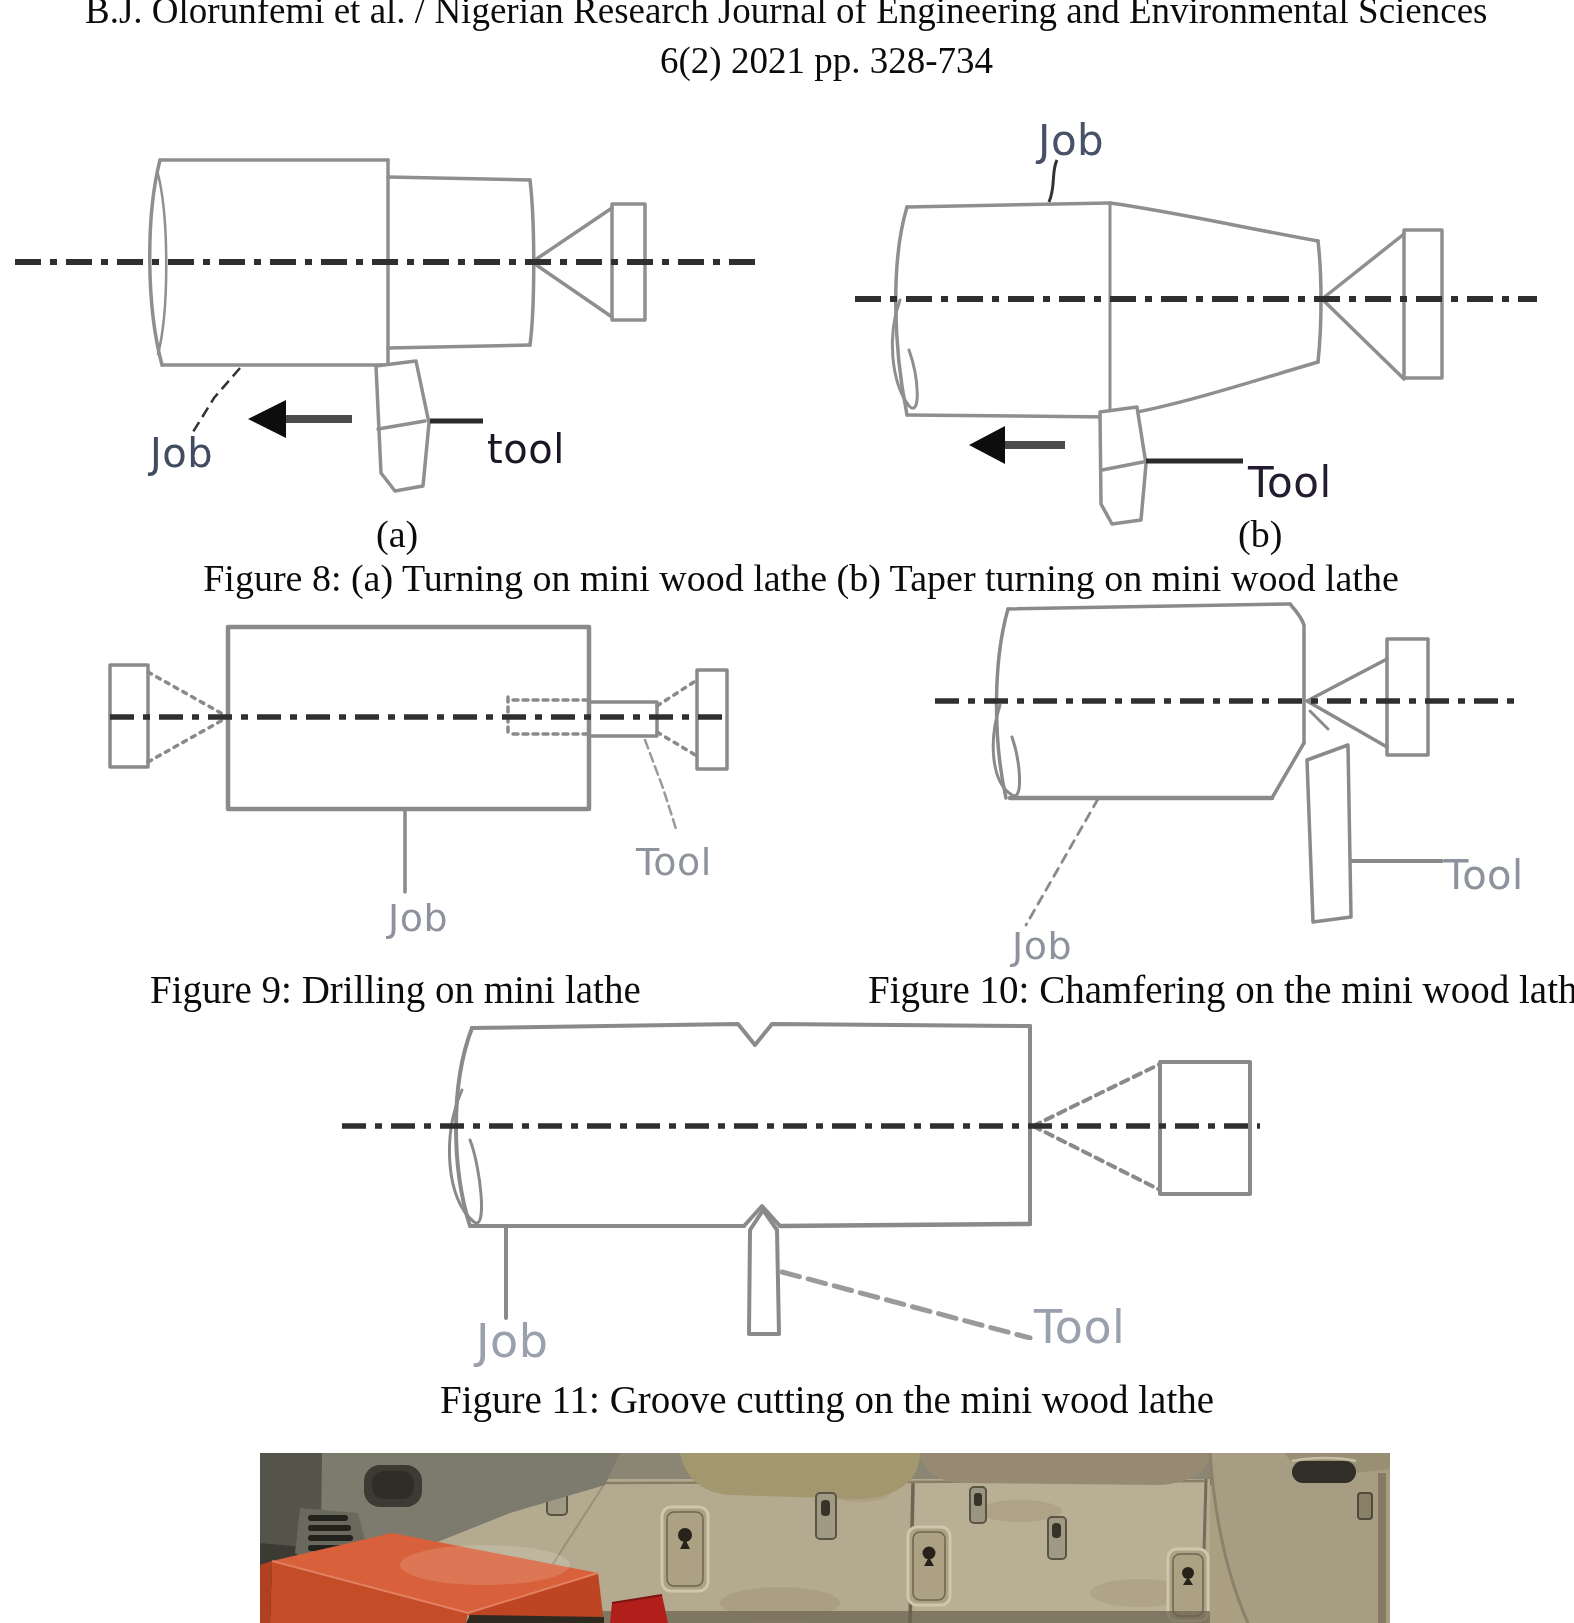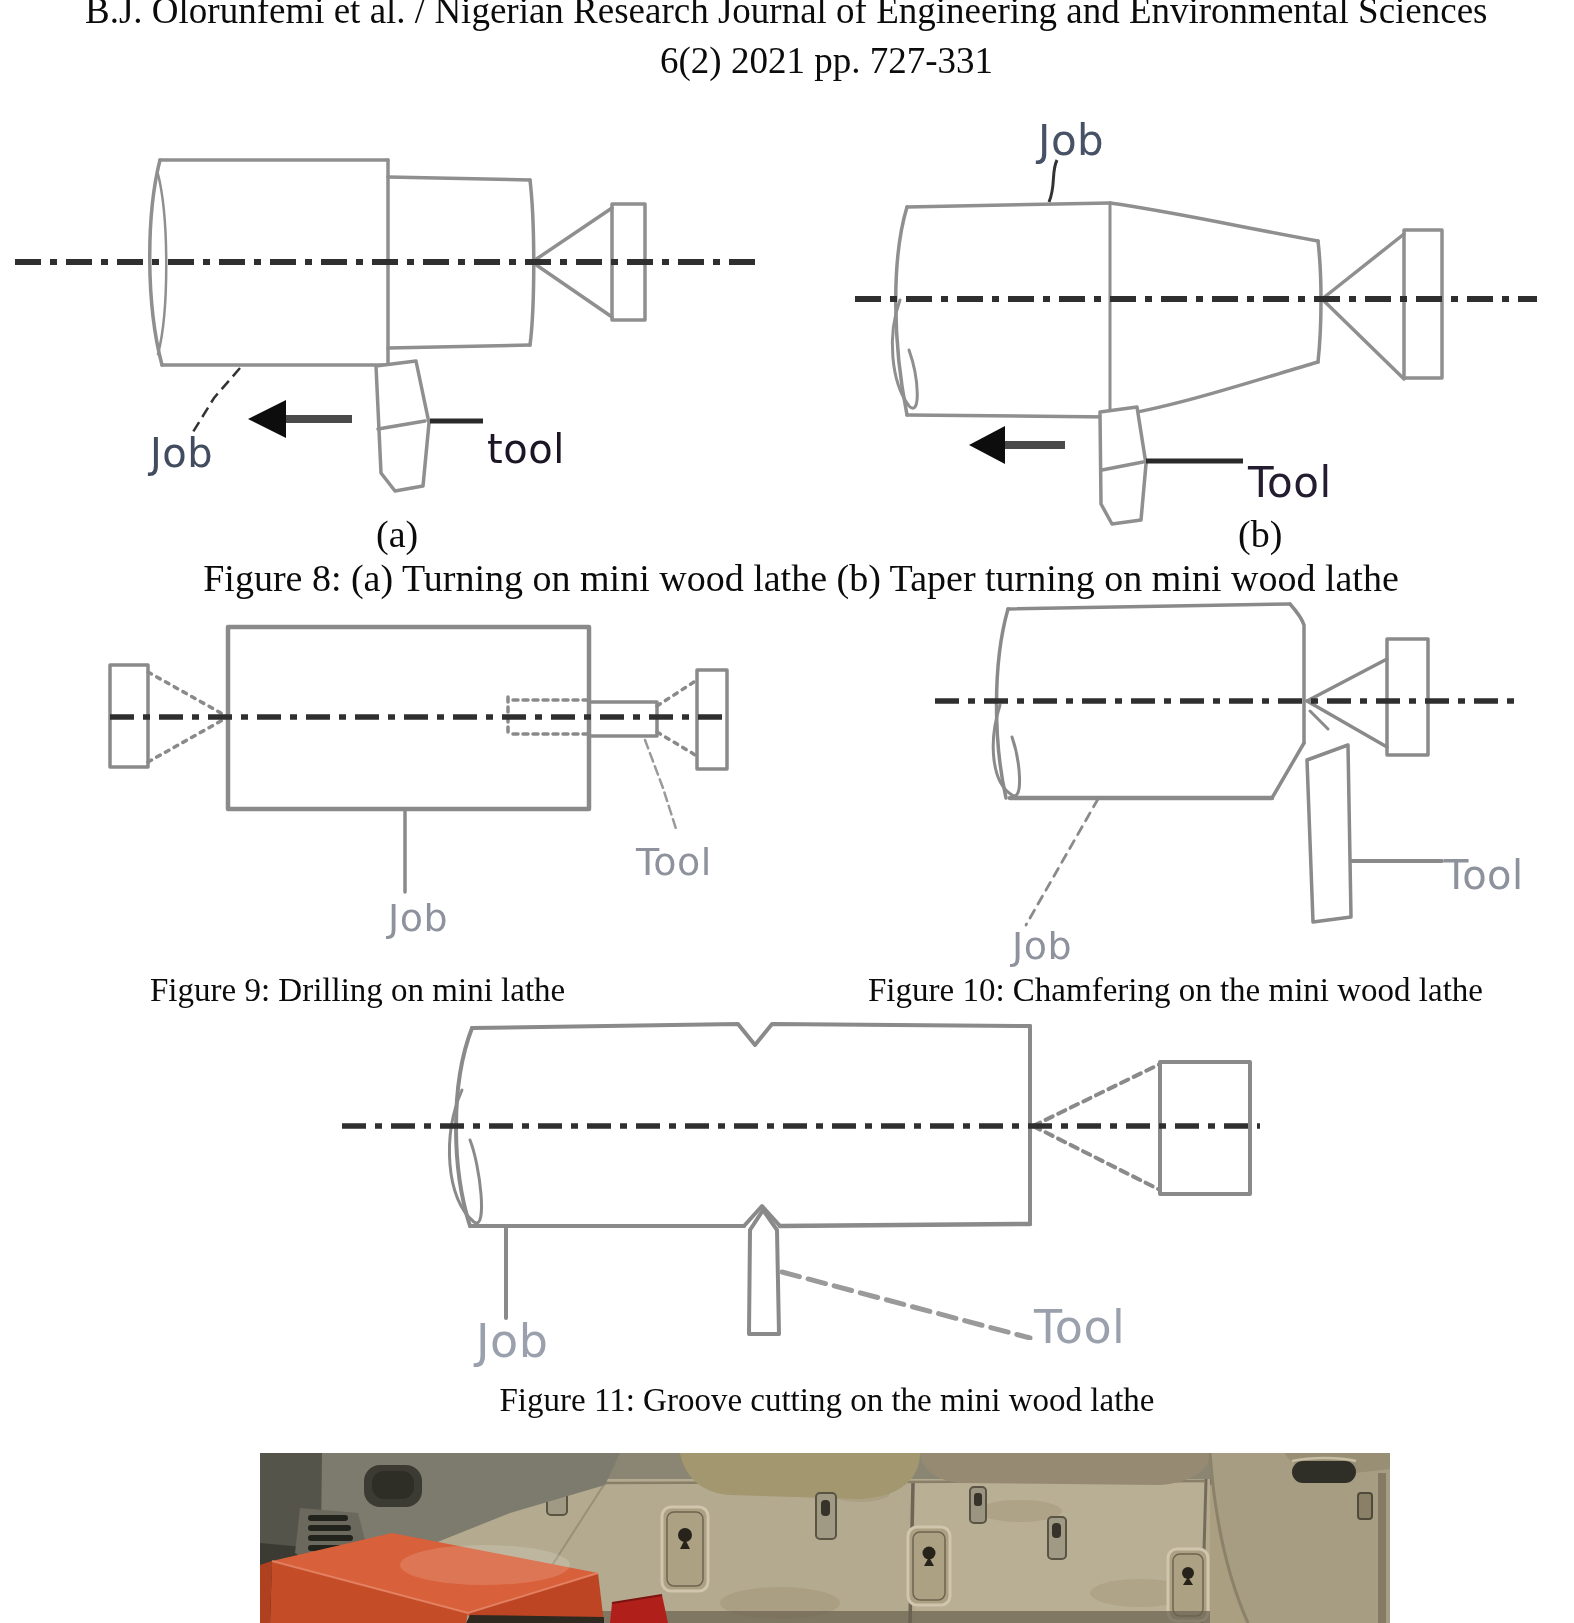--- a/index.html
+++ b/index.html
@@ -9,36 +9,36 @@
     overflow: hidden;
     position: relative;
   }
   .abs { position: absolute; }
   .serif {
     font-family: "Liberation Serif", serif;
     color: #0b0b0b;
     white-space: nowrap;
   }
   .hdr { font-size: 37px; line-height: 46px; }
-  .cap { font-size: 33px; line-height: 44px; }
+  .cap { font-size: 39px; line-height: 44px; }
   .sub { font-size: 38px; }
   .dlabel {
     font-family: "DejaVu Sans", sans-serif;
     font-weight: normal;
     white-space: nowrap;
     letter-spacing: 0.5px;
   }
   svg { display: block; }
   .center-wrap { left: 0; width: 1574px; text-align: center; }
 </style>
 </head>
 <body>
 
 <div class="abs serif hdr" style="top:-12px; left:85px;">B.J. Olorunfemi et al. / Nigerian Research Journal of Engineering and Environmental Sciences</div>
-<div class="abs serif hdr" style="top:38px; left:660px;">6(2) 2021 pp. 727-331</div>
+<div class="abs serif hdr" style="top:38px; left:660px;">6(2) 2021 pp. 328-734</div>
 
 <svg class="abs" style="left:0; top:120px;" width="780" height="390" viewBox="0 0 780 390">
   <g fill="none" stroke="#8f8f8f" stroke-width="3.5" stroke-linejoin="round" stroke-linecap="round">
     <g>
       <path d="M160,40 L388,40"></path>
       <path d="M160,40 C146,95 146,185 162,245"></path>
       <path d="M158,54 C169,98 169,192 158,234" stroke-width="2.5"></path>
       <path d="M162,245 L388,245"></path>
       <path d="M388,40 L388,245"></path>
       <path d="M388,57 L530,60"></path>

